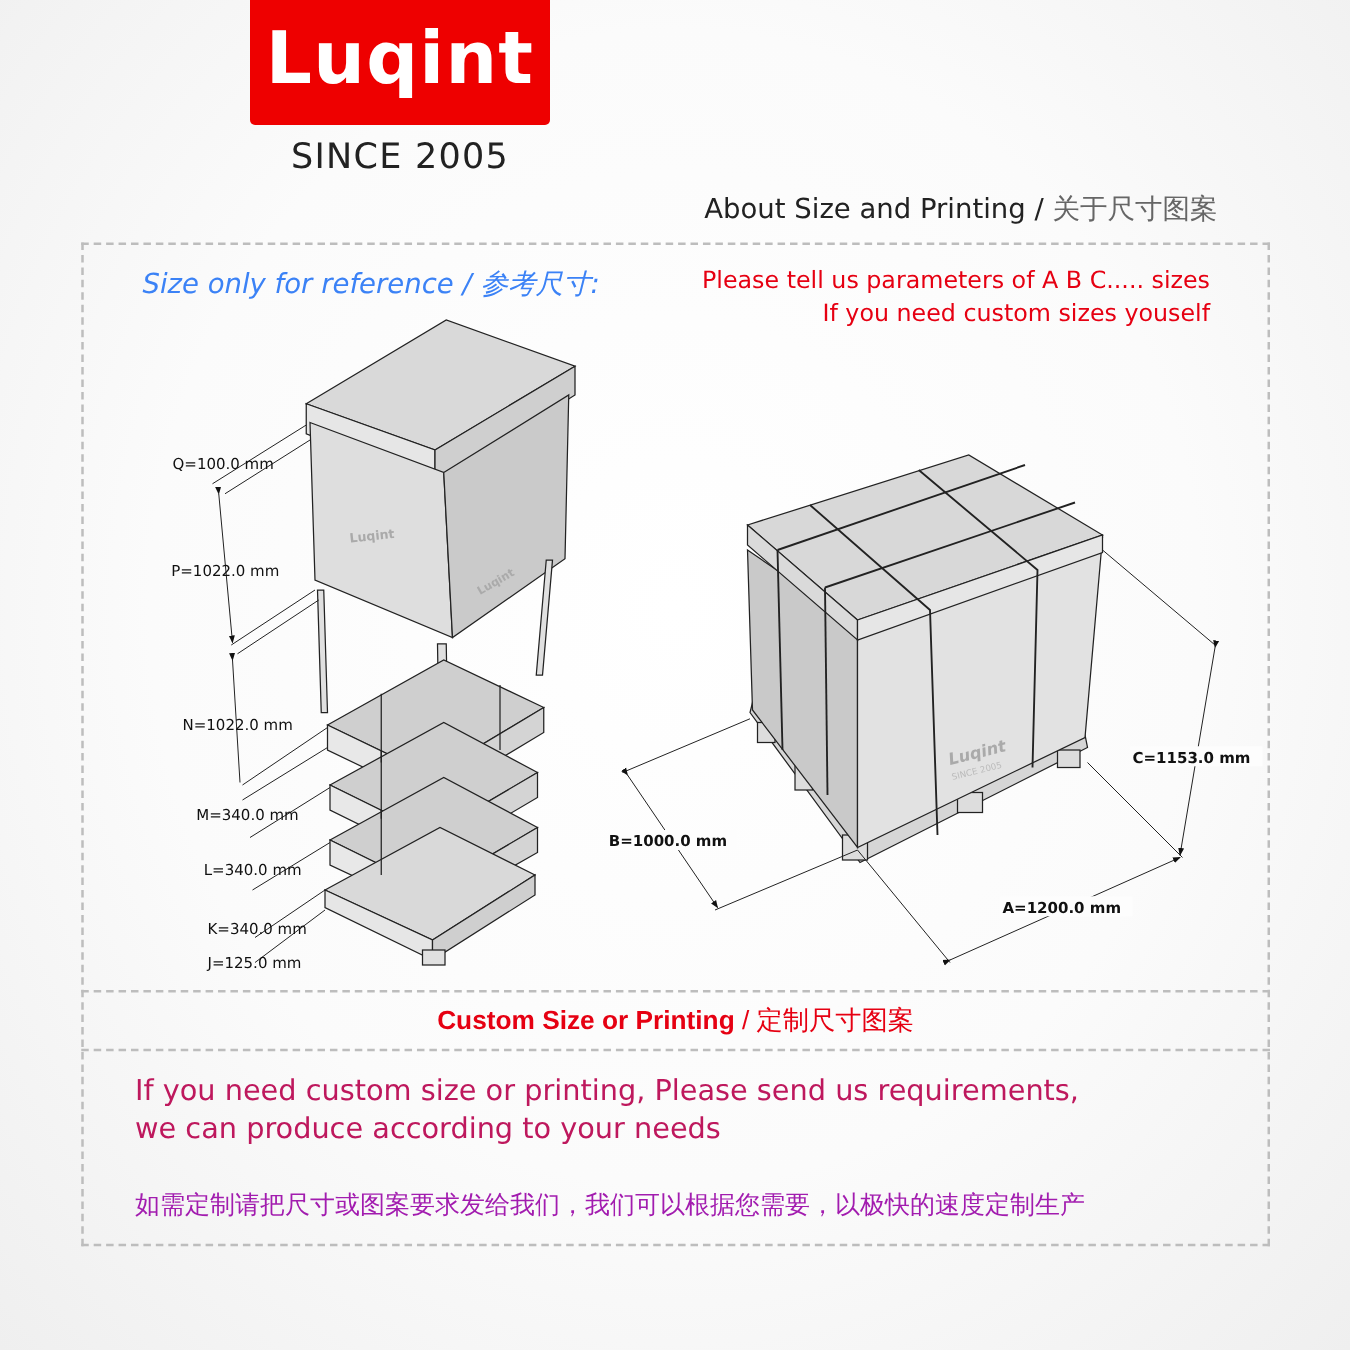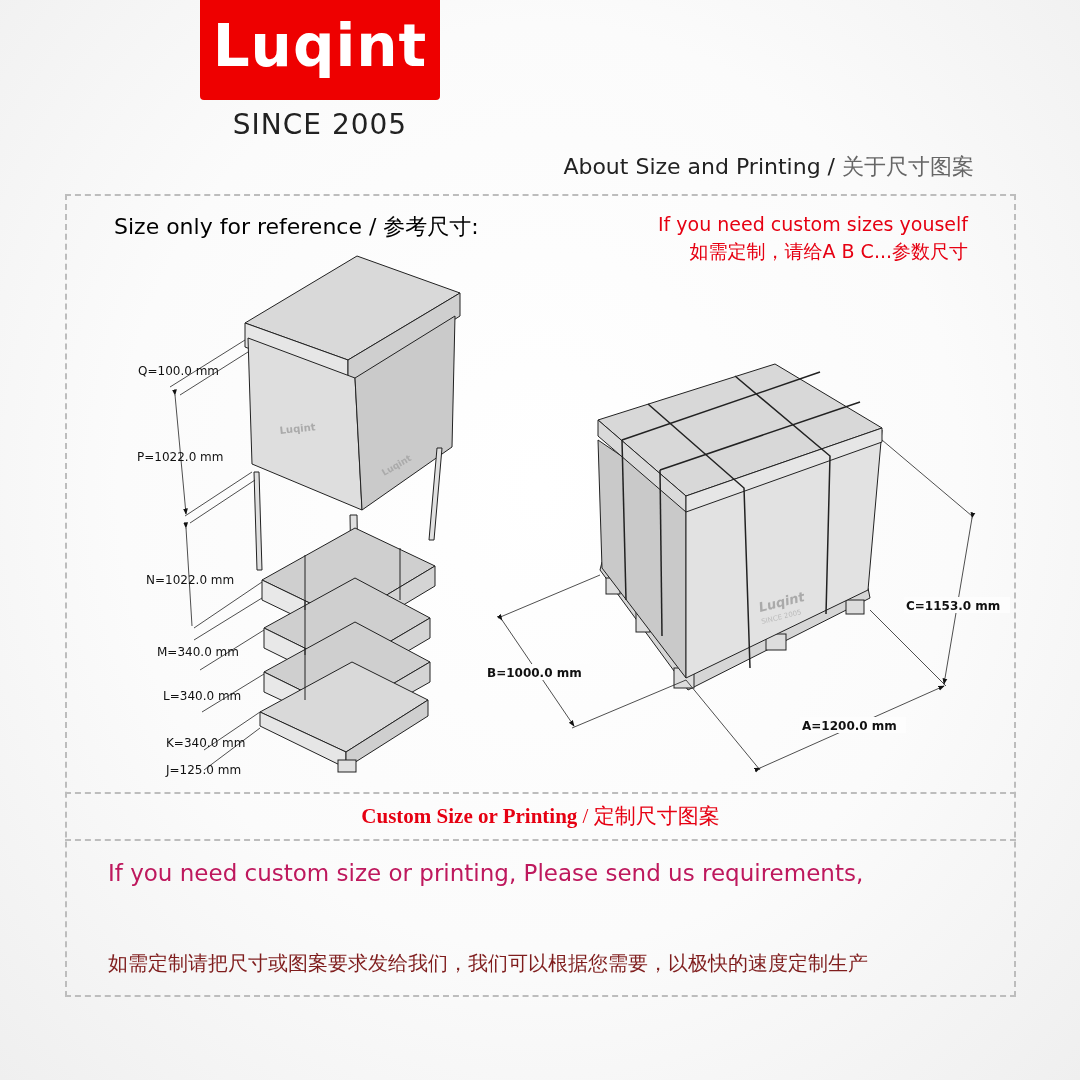--- a/index.html
+++ b/index.html
@@ -27,38 +27,39 @@
     font-family: "DejaVu Sans", sans-serif;
     margin-left: 26px;
   }
   .about-title .cn { color: #666; }
   .frame {
     position: absolute; left: 65px; top: 194px; width: 951px; height: 803px;
     border: 2px dashed #bdbdbd;
   }
   .sep { position: absolute; left: 65px; width: 951px; height: 0; border-top: 2px dashed #bdbdbd; }
   .ref-title {
-    position: absolute; left: 114px; top: 212px; font-size: 22px; color: #000000;
-    font-family: "DejaVu Sans", sans-serif;
+    position: absolute; left: 114px; top: 212px; font-size: 22px; color: #3b82f6;
+    font-family: "DejaVu Sans", sans-serif;
+    font-style: italic;
   }
   .red-note {
     position: absolute; right: 112px; top: 211px; text-align: right; color: #e60012;
     font-size: 19px; line-height: 27px; font-family: "DejaVu Sans", sans-serif;
   }
   .custom-title {
     position: absolute; left: 65px; top: 802px; width: 951px; text-align: center;
-    color: #e60012; font-size: 21px; font-weight: bold; font-family: Liberation Serif, serif;
+    color: #e60012; font-size: 21px; font-weight: bold; font-family: Liberation Sans, sans-serif;
   }
   .custom-title .cn { font-weight: normal; }
   .custom-en {
     position: absolute; left: 108px; top: 858px; color: #be185d; font-size: 23px; line-height: 30px;
     font-family: "DejaVu Sans", sans-serif;
   }
   .custom-cn {
-    position: absolute; left: 108px; top: 950px; color: #7f1d1d; font-size: 20px;
+    position: absolute; left: 108px; top: 950px; color: #a21caf; font-size: 20px;
     font-family: "DejaVu Sans", sans-serif;
   }
   svg.drawing { position: absolute; left: 0; top: 0; }
   .dim { font-family: "DejaVu Sans", sans-serif; font-size: 12px; fill: #111; }
   .dimb { font-family: "DejaVu Sans", sans-serif; font-size: 12px; font-weight: bold; fill: #111; }
 </style>
 </head>
 <body>
 
 <div class="logo-box">
@@ -69,22 +70,22 @@
 <div class="about-title">
   <span>About Size and Printing / </span><span class="cn">关于尺寸图案</span>
 </div>
 
 <div class="frame"></div>
 <div class="sep" style="top:792px"></div>
 <div class="sep" style="top:839px"></div>
 
 <div class="ref-title">Size only for reference / 参考尺寸:</div>
 <div class="red-note">
+  <div>Please tell us parameters of A B C..... sizes</div>
   <div>If you need custom sizes youself</div>
-  <div>如需定制，请给A B C...参数尺寸</div>
 </div>
 
 <svg class="drawing" width="1080" height="1080">
   <defs>
     <marker id="ar" markerWidth="8" markerHeight="8" refX="7" refY="4" orient="auto">
       <path d="M0,1 L8,4 L0,7 z" fill="#111"></path>
     </marker>
   </defs>
 
   <g stroke="#222" stroke-width="1">
@@ -189,14 +190,15 @@
   <text class="dimb" x="802" y="730">A=1200.0 mm</text>
   <rect x="904" y="597" width="106" height="16" fill="#fdfdfd" stroke="none"></rect>
   <text class="dimb" x="906" y="610">C=1153.0 mm</text>
 </svg>
 
 <div class="custom-title">
   <span>Custom Size or Printing </span><span class="cn"> / 定制尺寸图案</span>
 </div>
 <div class="custom-en">
   <div>If you need custom size or printing, Please send us requirements,</div>
+  <div>we can produce according to your needs</div>
 </div>
 <div class="custom-cn">如需定制请把尺寸或图案要求发给我们，我们可以根据您需要，以极快的速度定制生产</div>
 
 </body></html>

